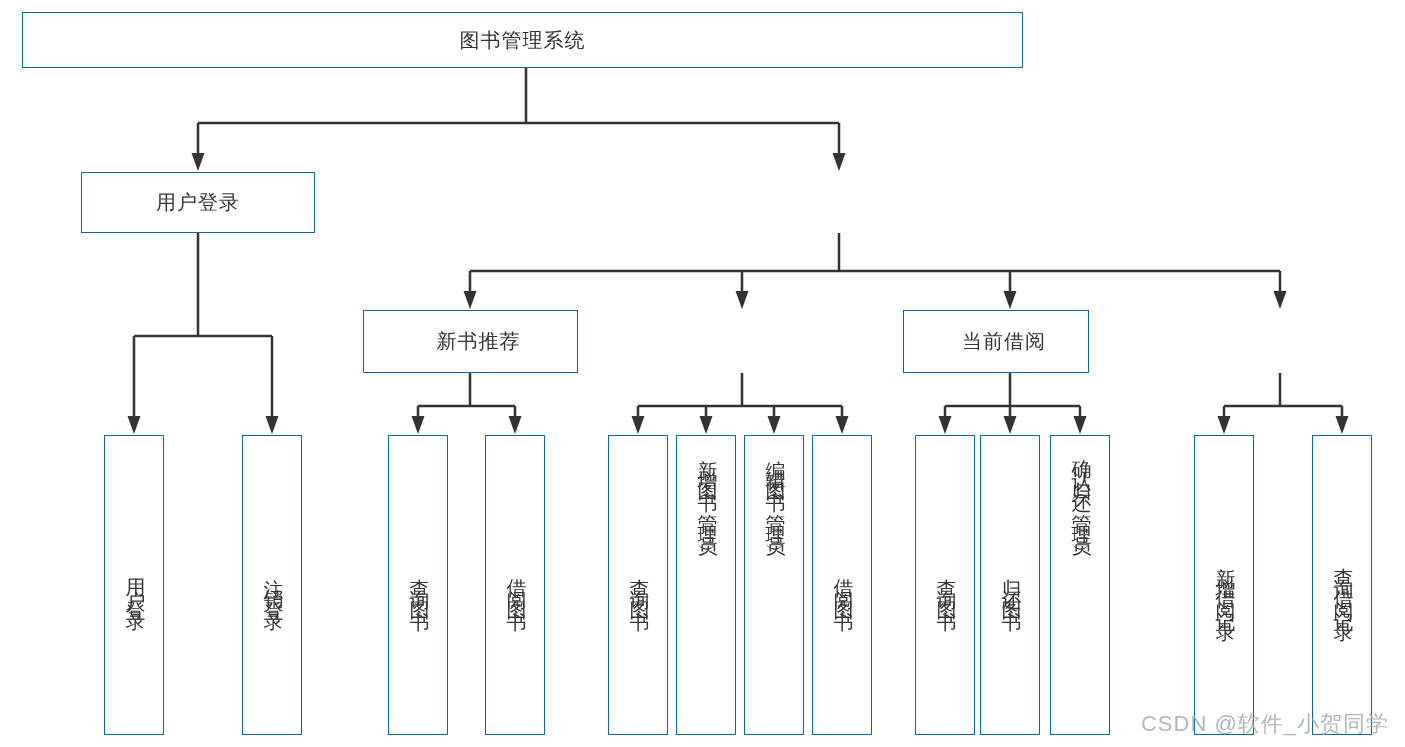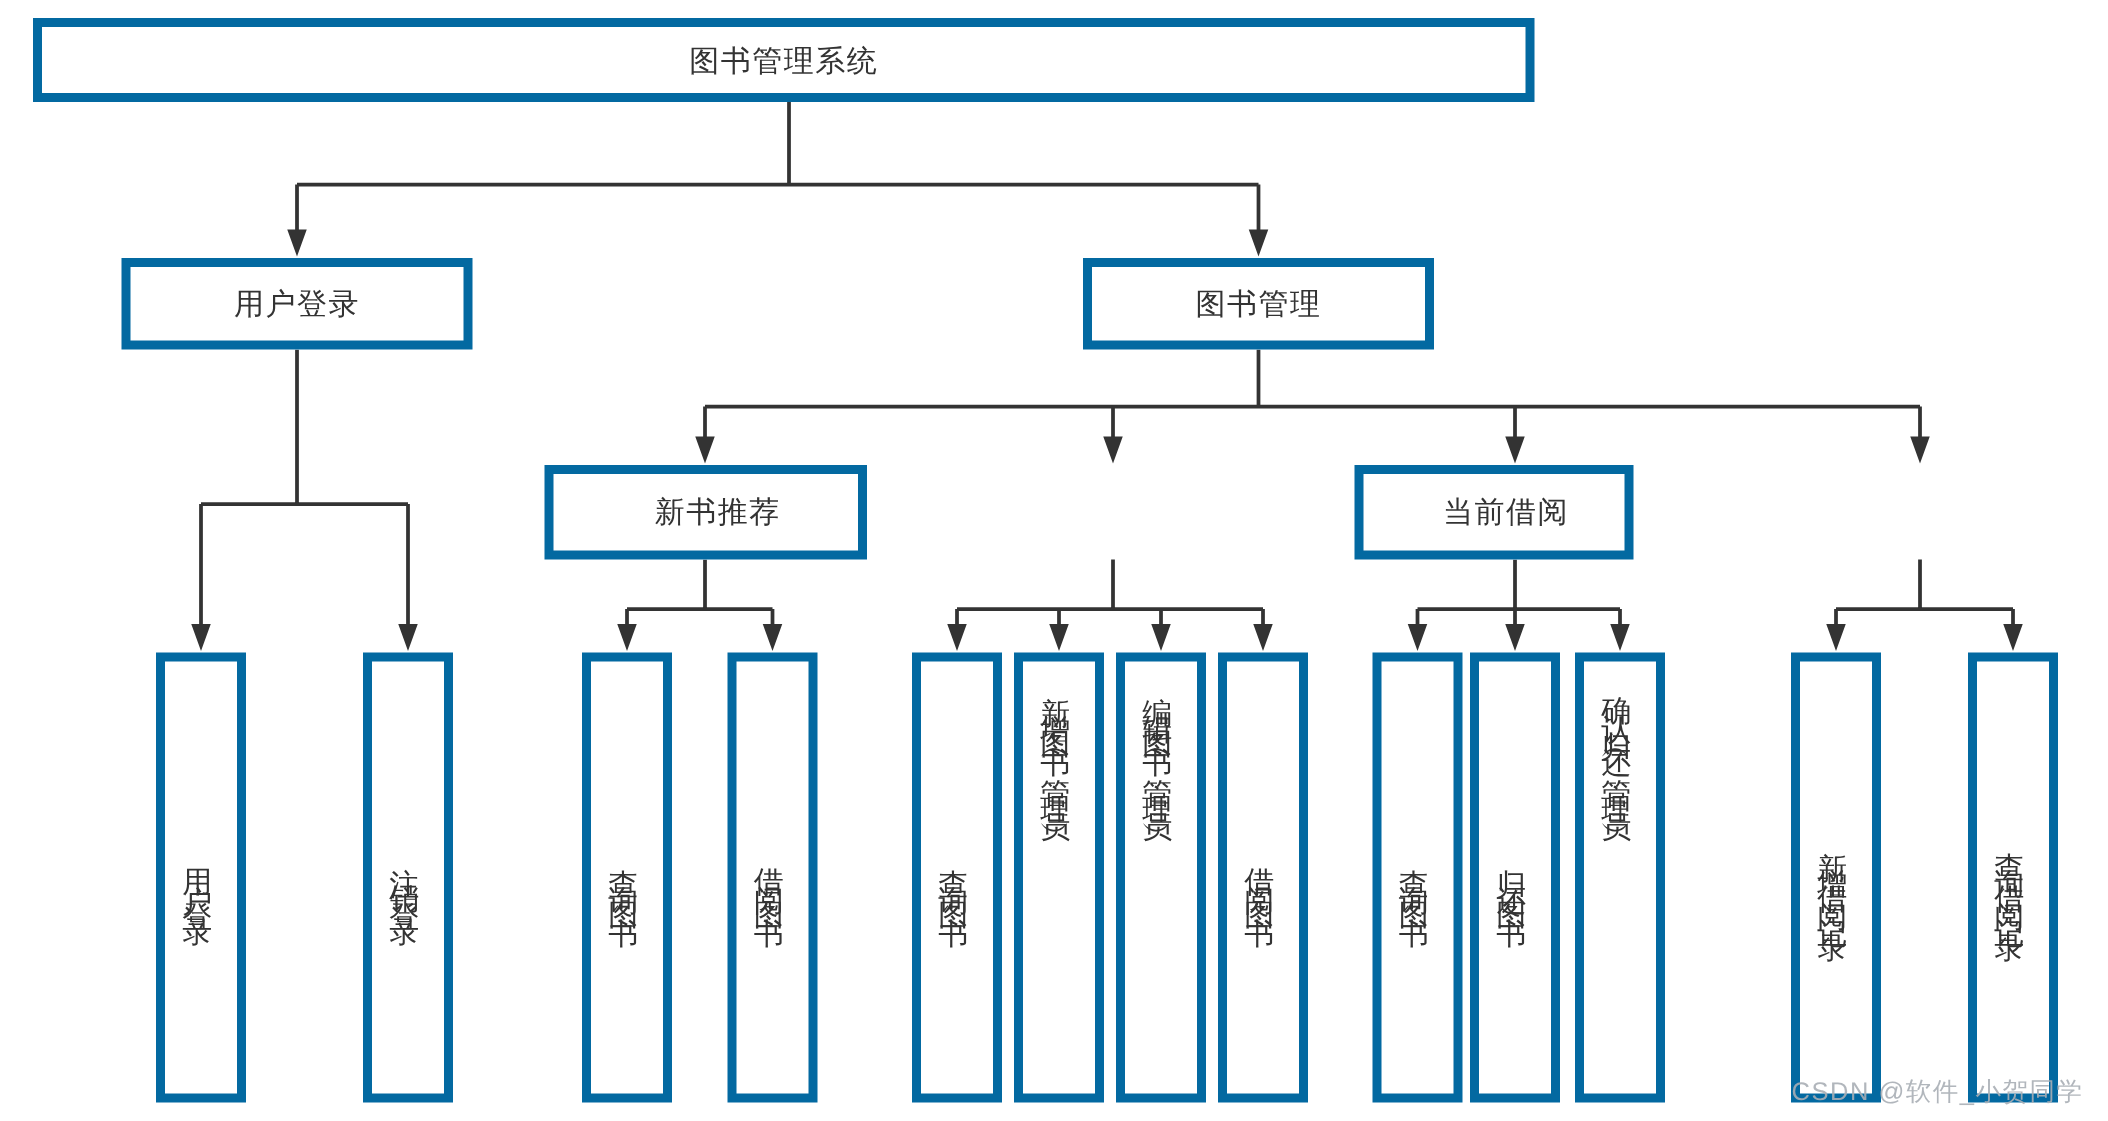--- a/index.html
+++ b/index.html
@@ -9,21 +9,21 @@
     background:#ffffff;
     font-family:"Liberation Sans","DejaVu Sans",sans-serif;
     color:#333333;
     overflow:hidden;
   }
   .connectors{position:absolute;left:0;top:0;z-index:1;}
   .node{
     position:absolute;
     box-sizing:border-box;
     background:#ffffff;
-    border:6px solid #0369a1;
+    border:1px solid #0369a1;
     z-index:2;
   }
   .hnode{
     display:flex;align-items:center;justify-content:center;
     font-size:20px;letter-spacing:1px;
     white-space:nowrap;
   }
   .root{left:22px;top:12px;width:1001px;height:56px;}
   .lvl2{top:172px;width:234px;height:61px;}
   .lvl3{top:310px;height:63px;padding-left:16px;}
@@ -33,21 +33,21 @@
     text-orientation:mixed;
     font-size:20px;
     letter-spacing:11px;
     line-height:54px;
     text-align:center;
   }
   .leaf.top-align{text-align:start;padding-top:8px;}
   .watermark{
     position:absolute;
     right:16px;bottom:8px;
-    font-size:17px;
+    font-size:22px;
     letter-spacing:1px;
     color:rgba(168,174,181,0.9);
     z-index:5;
     white-space:nowrap;
   }
 </style>
 </head>
 <body>
 
 <div class="stage">
@@ -80,21 +80,20 @@
       M938.5,416 L951.5,416 L945,434 Z
       M1003.5,416 L1016.5,416 L1010,434 Z
       M1073.5,416 L1086.5,416 L1080,434 Z
       M1217.5,416 L1230.5,416 L1224,434 Z
       M1335.5,416 L1348.5,416 L1342,434 Z"></path>
   </svg>
 
   <div class="node hnode root">图书管理系统</div>
 
   <div class="node hnode lvl2" style="left:81px;">用户登录</div>
-  <div class="node hnode lvl2" style="left:722px;">图书管理</div>
 
   <div class="node hnode lvl3" style="left:363px;width:215px;">新书推荐</div>
   <div class="node hnode lvl3" style="left:903px;width:186px;">当前借阅</div>
 
   <div class="node leaf" style="left:104px;">用户登录</div>
   <div class="node leaf" style="left:242px;">注销登录</div>
 
   <div class="node leaf" style="left:388px;">查询图书</div>
   <div class="node leaf" style="left:485px;">借阅图书</div>
 

